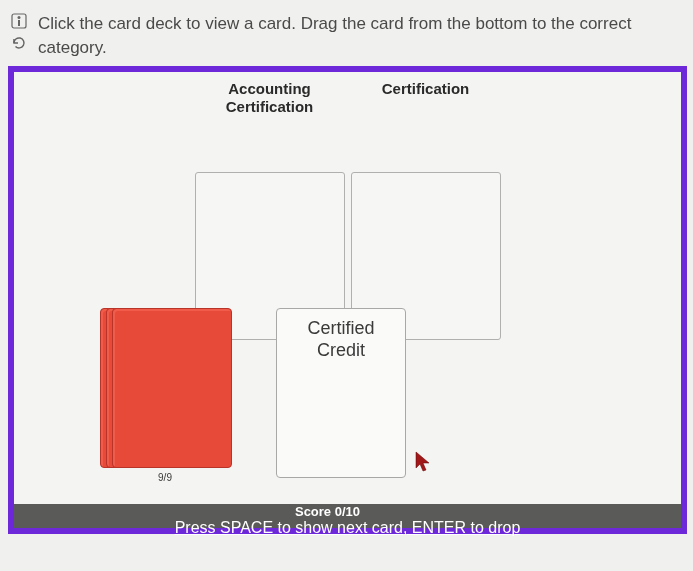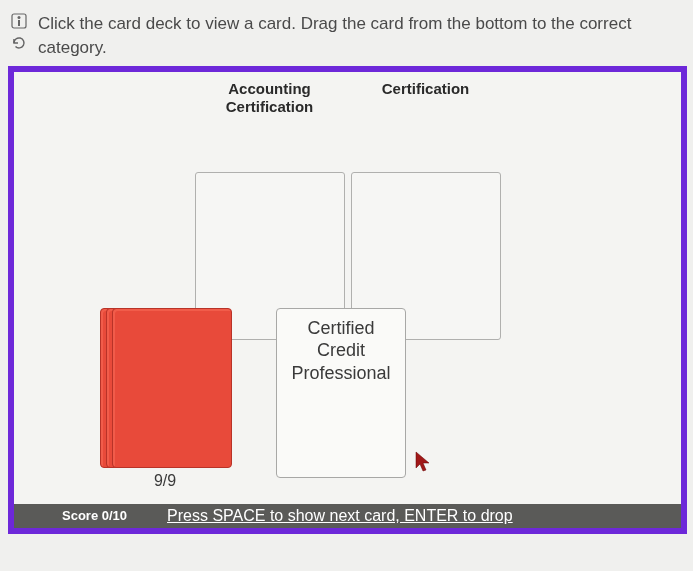--- a/index.html
+++ b/index.html
@@ -96,21 +96,21 @@
     }
     .deck-c1 { left: 0; top: 0; }
     .deck-c2 { left: 6px; top: 0; }
     .deck-c3 { left: 12px; top: 0; }
     .deck-count {
       position: absolute;
       top: 164px;
       left: 0;
       width: 130px;
       text-align: center;
-      font-size: 16px;
+      font-size: 10px;
       color: #3a3a3a;
     }
     .current-card {
       width: 130px;
       height: 170px;
       border: 1px solid #a8a8a6;
       background: #fafaf8;
       border-radius: 4px;
       margin-left: 36px;
       padding: 8px 6px;
@@ -133,20 +133,21 @@
       bottom: 0;
       left: 0;
       right: 0;
       height: 24px;
       background: #5a5a58;
       color: #fff;
       font-size: 13px;
       display: flex;
       align-items: center;
       padding: 0 48px;
+      flex-direction: column;
     }
     .score-text {
       font-weight: bold;
       margin-right: 40px;
     }
     .hint-text {
       text-decoration: underline;
       font-size: 16px;
     }
   </style>
@@ -191,21 +192,20 @@
 
   <div class="bottom-row">
     <div class="deck-wrap">
       <div class="deck-card deck-c1"></div>
       <div class="deck-card deck-c2"></div>
       <div class="deck-card deck-c3"></div>
       <div class="deck-count">9/9</div>
     </div>
     <div class="current-card">
       <div>Certified Credit</div>
-      <div>Professional</div>
     </div>
   </div>
 
   <div class="cursor-arrow">
     <svg width="20" height="22" viewBox="0 0 20 22">
       <path d="M2 2 L2 18 L6 14 L9 21 L12 20 L9 13 L15 13 Z" fill="#a01818" stroke="#600" stroke-width="0.5"></path>
     </svg>
   </div>
 
   <div class="status-bar">

